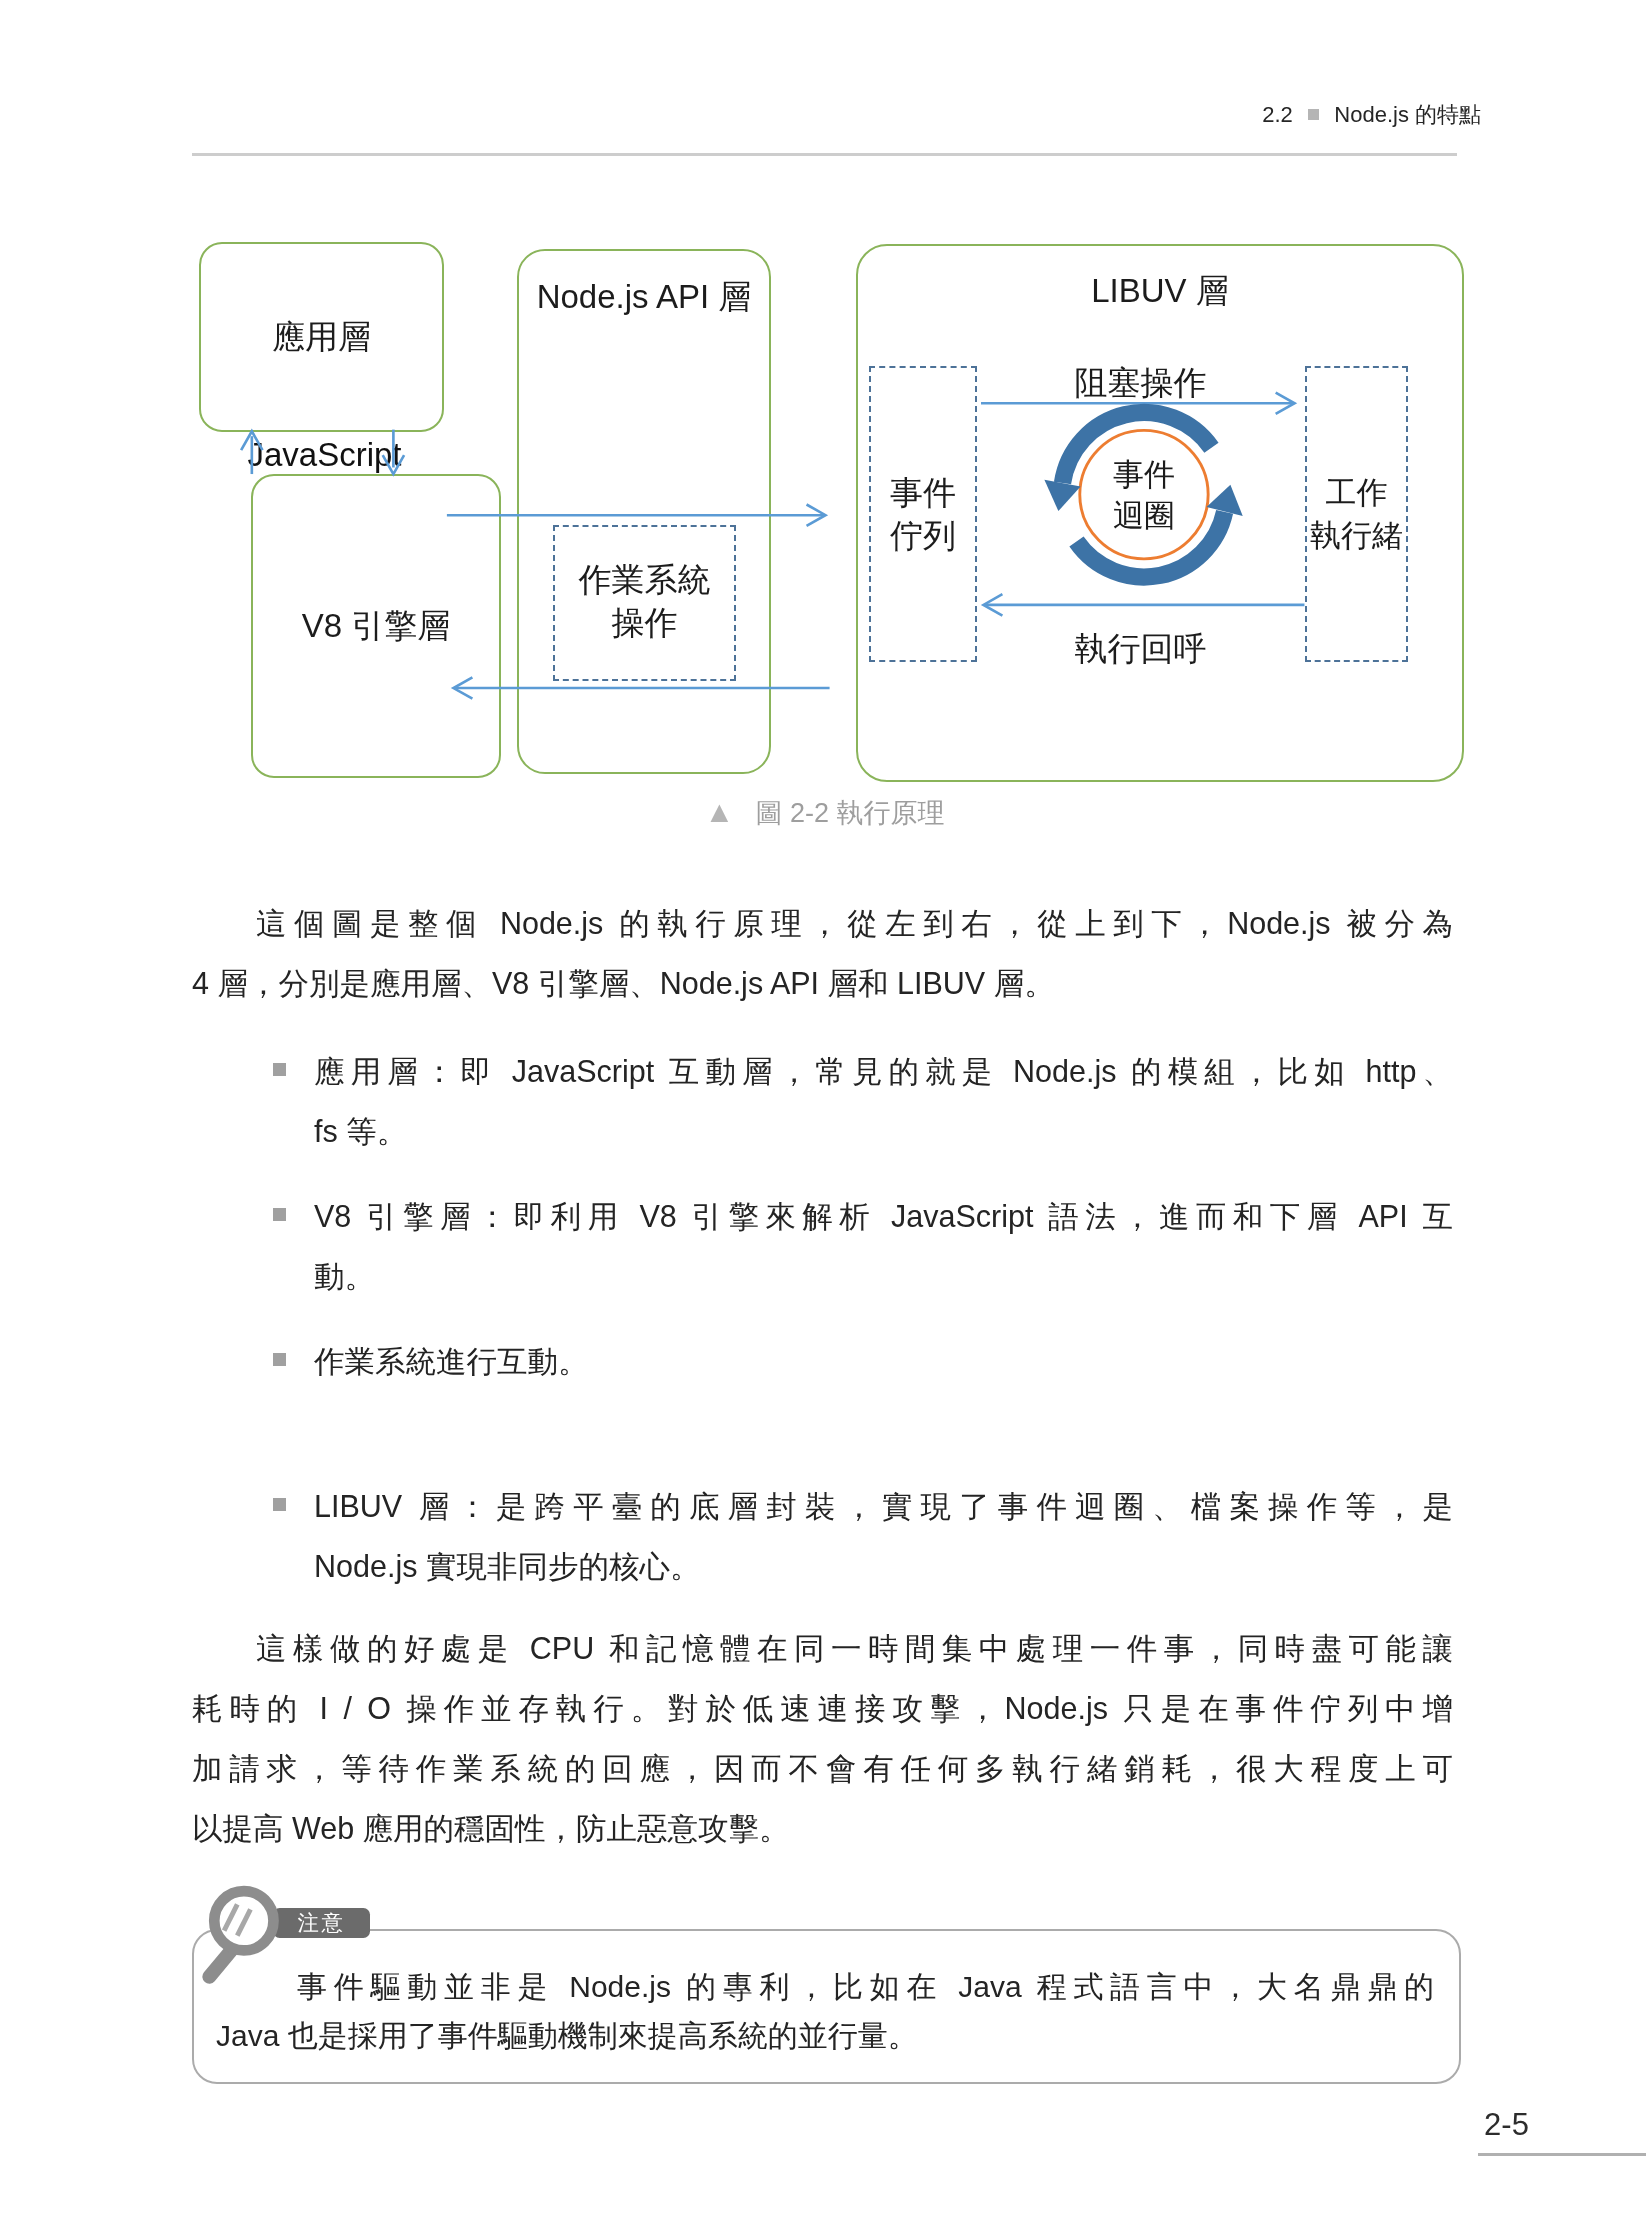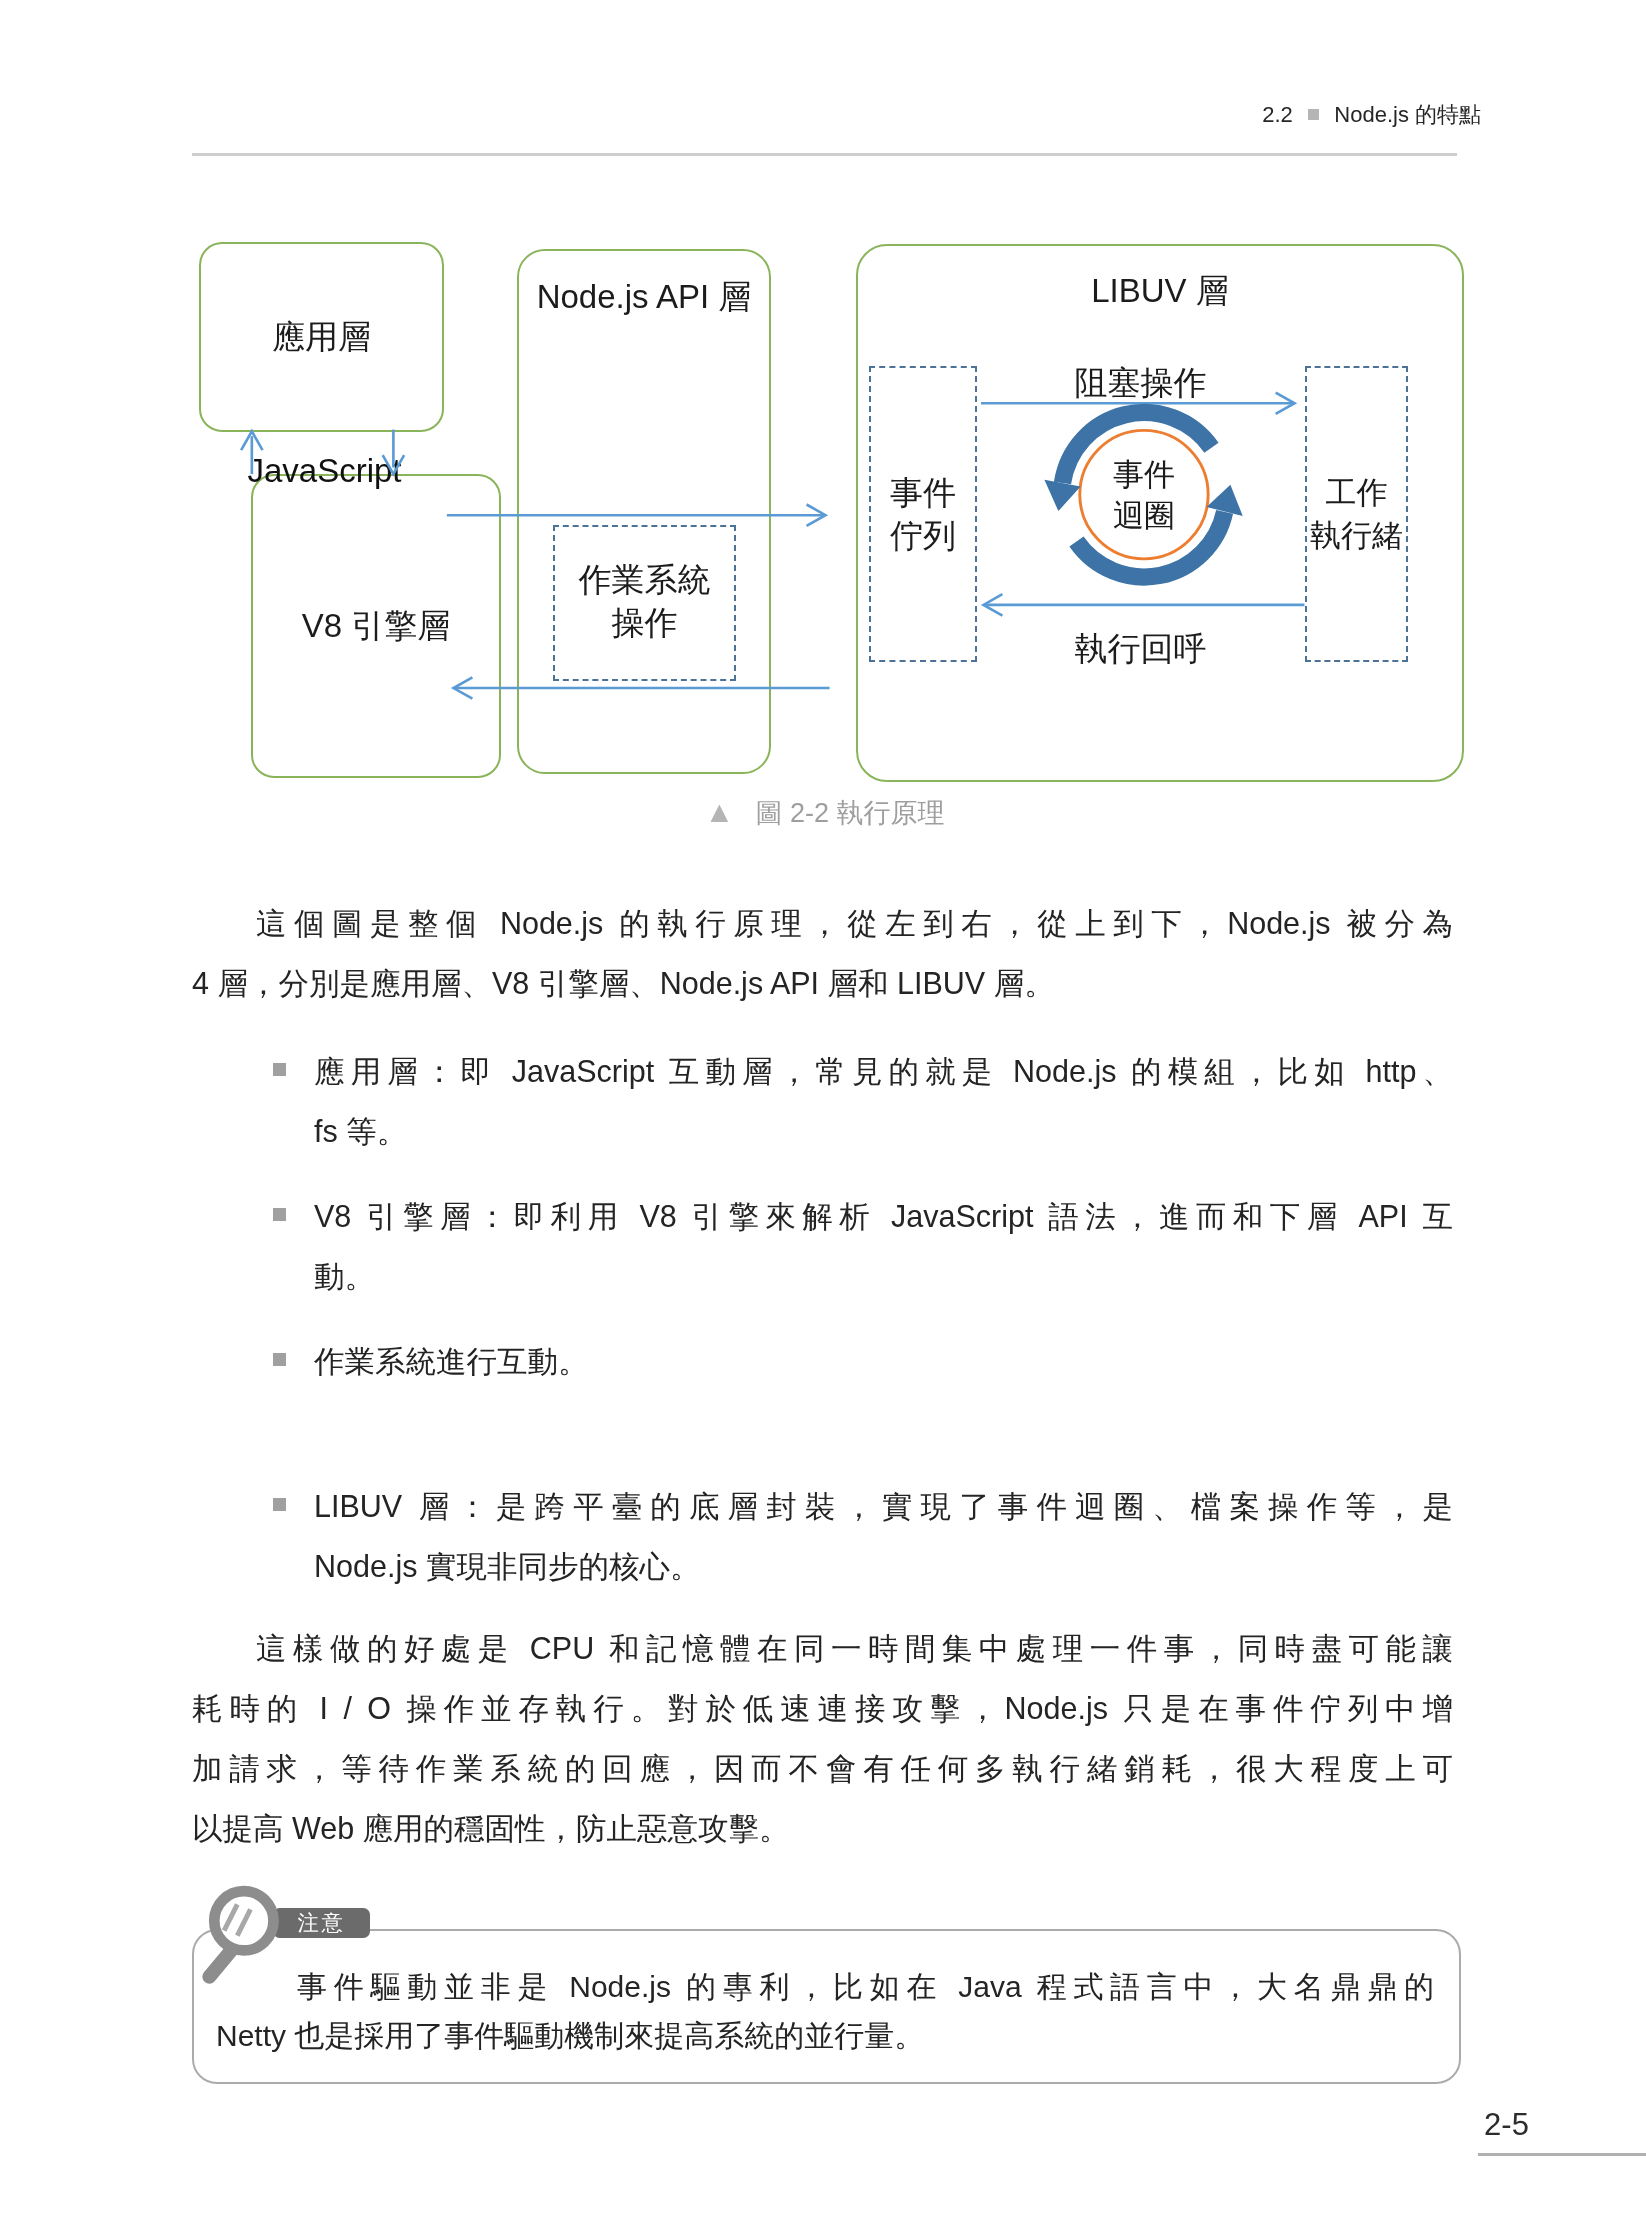--- a/index.html
+++ b/index.html
@@ -20,21 +20,21 @@
 
   
   .green-box{position:absolute; border:2.5px solid #8ab45a; border-radius:23px; background:#fff;}
   .dashed-box{position:absolute; border:2.5px dashed #4d7298; background:transparent;}
   .box-label{display:flex; align-items:center; justify-content:center; width:100%; height:100%;
     font-size:33px; color:#1c1c1c;}
   .top-label{position:absolute; top:0; left:0; width:100%; text-align:center; font-size:33px; color:#1c1c1c;}
   .two-line{position:absolute; width:100%; text-align:center; font-size:33px; line-height:43px; color:#1c1c1c;}
   .diagram-svg{position:absolute; top:0; left:0; pointer-events:none;}
   .float-label{position:absolute; text-align:center; font-size:33px; color:#1c1c1c;}
-  .js-label{position:absolute; left:244px; top:436px; width:161px; text-align:center; font-size:33px; color:#111;margin-top:16px;}
+  .js-label{position:absolute; left:244px; top:436px; width:161px; text-align:center; font-size:33px; color:#111;}
   .loop-text{position:absolute; left:1080px; top:454px; width:128px; text-align:center;
     font-size:31px; line-height:41px; color:#1c1c1c;}
 
   
   .fig-caption{position:absolute; top:795px; left:192px; width:1265px; text-align:center;
     font-size:27px; color:#9e9e9e;}
   .cap-tri{color:#b5b5b5; margin-right:21.4px; font-size:30px;}
 
   
   .tblock{position:absolute; font-size:30.5px; line-height:60px; color:#242424;}
@@ -183,20 +183,20 @@
   <div class="note-box"></div>
   <div class="note-tab">注意</div>
   <svg class="note-icon" width="102" height="107" viewBox="0 0 124 130">
     <line x1="62" y1="84" x2="32" y2="120" stroke="#8d8d8d" stroke-width="17" stroke-linecap="round"></line>
     <circle cx="74" cy="52" r="36" fill="#ffffff" stroke="#8d8d8d" stroke-width="13"></circle>
     <line x1="66" y1="32" x2="50" y2="64" stroke="#a8a8a8" stroke-width="6"></line>
     <line x1="82" y1="38" x2="66" y2="70" stroke="#a8a8a8" stroke-width="6"></line>
   </svg>
   <div class="note-text">
     <div class="jline note-indent">事件驅動並非是 Node.js 的專利，比如在 Java 程式語言中，大名鼎鼎的</div>
-    <div class="jline end">Netty 也是採用了事件驅動機制來提高系統的並行量。</div>
+    <div class="jline end">Java 也是採用了事件驅動機制來提高系統的並行量。</div>
   </div>
 
   <div class="pg-number">2-5</div>
   <div class="pg-rule"></div>
 
 </div>
 
 
 </body></html>

